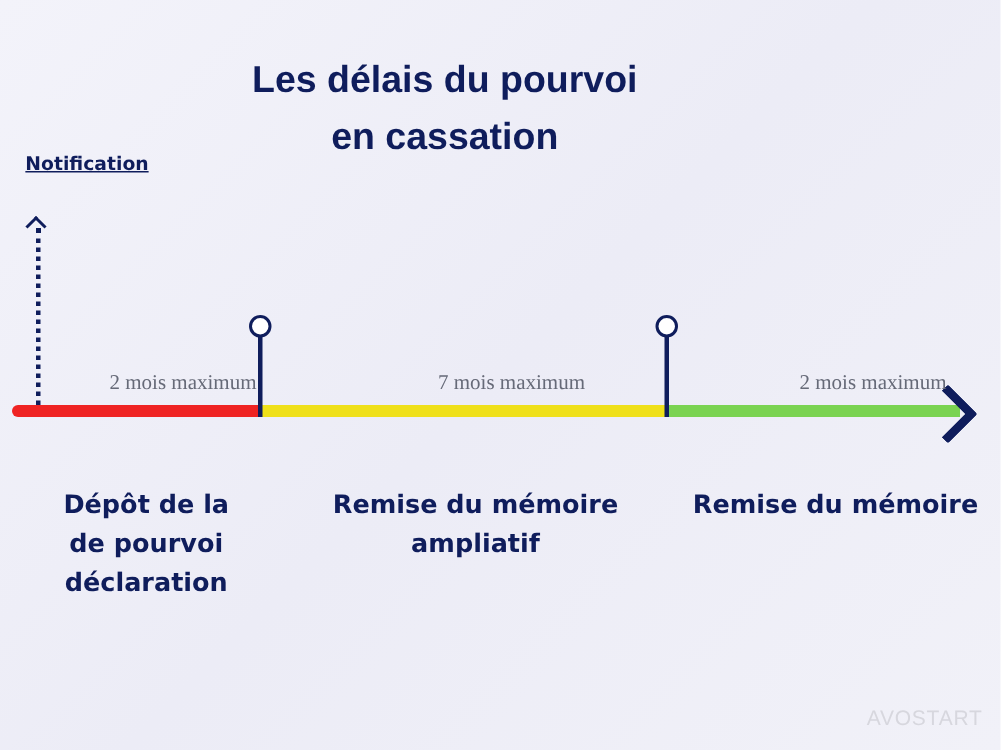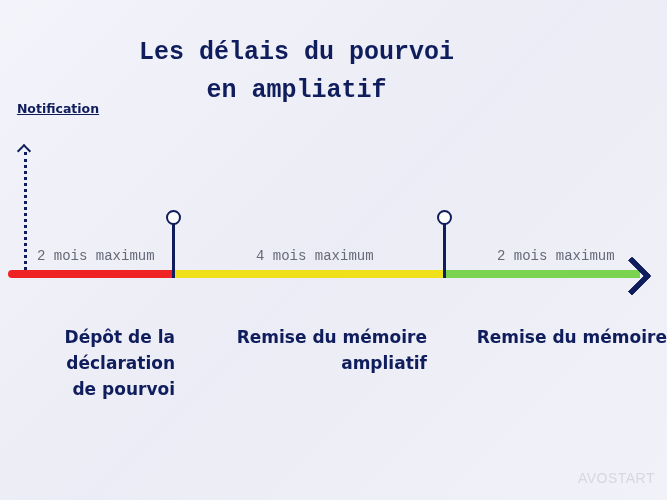--- a/index.html
+++ b/index.html
@@ -4,21 +4,21 @@
 <style>
   html, body { margin:0; padding:0; }
   body {
     width:667px; height:500px; position:relative; overflow:hidden;
     background: linear-gradient(135deg, #f3f3fa 0%, #ececf6 50%, #f1f1f8 100%);
     font-family: "Liberation Sans", sans-serif;
   }
   .title {
     position:absolute; left:0; width:593px; top:34px; text-align:center;
     color:#0f1d5c; font-weight:bold; font-size:25px; line-height:38px;
-    font-family: Liberation Mono, monospace;
+    font-family: Liberation Sans, sans-serif;
   }
   .notif {
     position:absolute; left:8px; top:99px; width:100px; text-align:center;
     color:#0f1d5c; font-weight:bold; font-size:12.5px; line-height:19px;
     font-family: "DejaVu Sans", sans-serif;
     text-decoration: underline;
   }
   .dotted {
     position:absolute; left:24px; top:152px; height:118px;
     border-left:3px dotted #0f1d5c;
@@ -37,64 +37,64 @@
     border-right:6px solid #0f1d5c; border-top:6px solid #0f1d5c;
     transform:rotate(45deg); border-radius:2px;
   }
   .pin-line { position:absolute; width:2.5px; background:#0f1d5c; top:222px; height:56px; }
   .pin-circle {
     position:absolute; width:11px; height:11px; border:2.5px solid #0f1d5c;
     border-radius:50%; background:#fff; top:210px;
   }
   .dur {
     position:absolute; top:248px; color:#666a78; font-size:14px;
-    font-family: Liberation Mono, monospace; font-weight:300; white-space:nowrap;
+    font-family: Liberation Serif, serif; font-weight:300; white-space:nowrap;margin-left:36px;
   }
   .step {
-    position:absolute; top:324px; text-align:right; color:#0f1d5c;
+    position:absolute; top:324px; text-align:center; color:#0f1d5c;
     font-weight:bold; font-size:17px; line-height:26px;
     font-family: "DejaVu Sans", sans-serif;
   }
   .brand {
     position:absolute; right:12px; bottom:14px; color:#d7d7de;
     font-weight:normal; font-size:14px; letter-spacing:0.5px;
   }
 </style>
 </head>
 <body>
 
 <div class="title">
   <div>Les délais du pourvoi</div>
-  <div>en ampliatif</div>
+  <div>en cassation</div>
 </div>
 
 <div class="notif">
   <div>Notification</div>
 </div>
 <div class="uparrow"></div>
 <div class="dotted"></div>
 
 <div class="seg seg-red"></div>
 <div class="seg seg-yellow"></div>
 <div class="seg seg-green"></div>
 <div class="arrowhead"></div>
 
 <div class="pin-line" style="left:172px;"></div>
 <div class="pin-circle" style="left:166px;"></div>
 <div class="pin-line" style="left:443px;"></div>
 <div class="pin-circle" style="left:437px;"></div>
 
 <div class="dur" style="left:37px;">2 mois maximum</div>
-<div class="dur" style="left:256px;">4 mois maximum</div>
+<div class="dur" style="left:256px;">7 mois maximum</div>
 <div class="dur" style="left:497px;">2 mois maximum</div>
 
 <div class="step" style="left:20px; width:155px;">
   <div>Dépôt de la</div>
+  <div>de pourvoi</div>
   <div>déclaration</div>
-  <div>de pourvoi</div>
 </div>
 <div class="step" style="left:207px; width:220px;">
   <div>Remise du mémoire</div>
   <div>ampliatif</div>
 </div>
 <div class="step" style="left:447px; width:220px;">
   <div>Remise du mémoire</div>
 </div>
 
 <div class="brand">AVOSTART</div>

